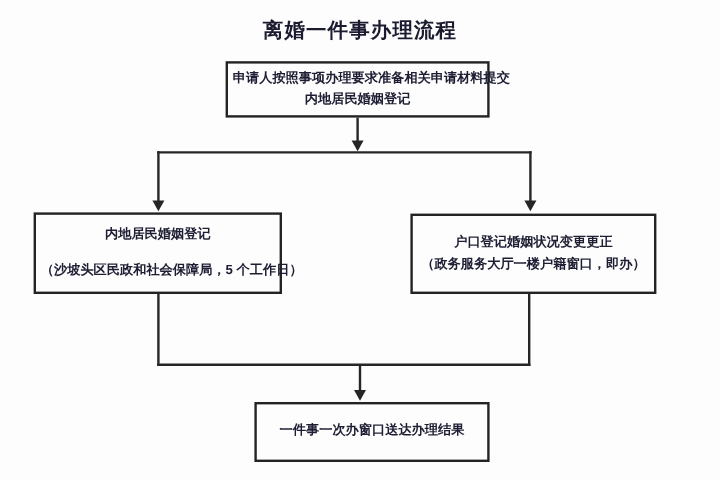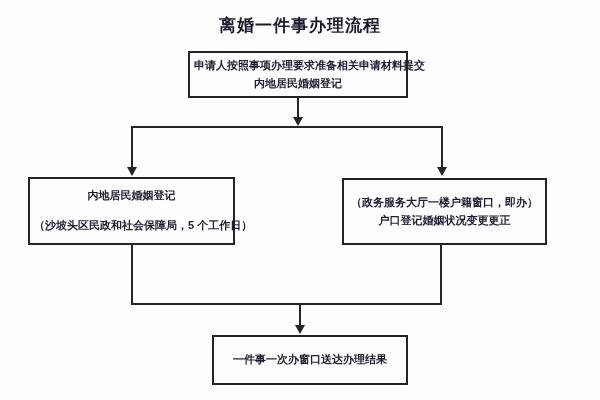--- a/index.html
+++ b/index.html
@@ -104,21 +104,21 @@
     <span class="node-line">申请人按照事项办理要求准备相关申请材料提交</span>
     <span class="node-line">内地居民婚姻登记</span>
   </div>
 
   <div class="flow-node node-marriage">
     <span class="node-line">内地居民婚姻登记</span>
     <span class="node-line">（沙坡头区民政和社会保障局，5 个工作日）</span>
   </div>
 
   <div class="flow-node node-hukou">
+    <span class="node-line">户口登记婚姻状况变更更正</span>
     <span class="node-line">（政务服务大厅一楼户籍窗口，即办）</span>
-    <span class="node-line">户口登记婚姻状况变更更正</span>
   </div>
 
   <div class="flow-node node-result">
     <span class="node-line">一件事一次办窗口送达办理结果</span>
   </div>
 
 </div>
 
 </body></html>

